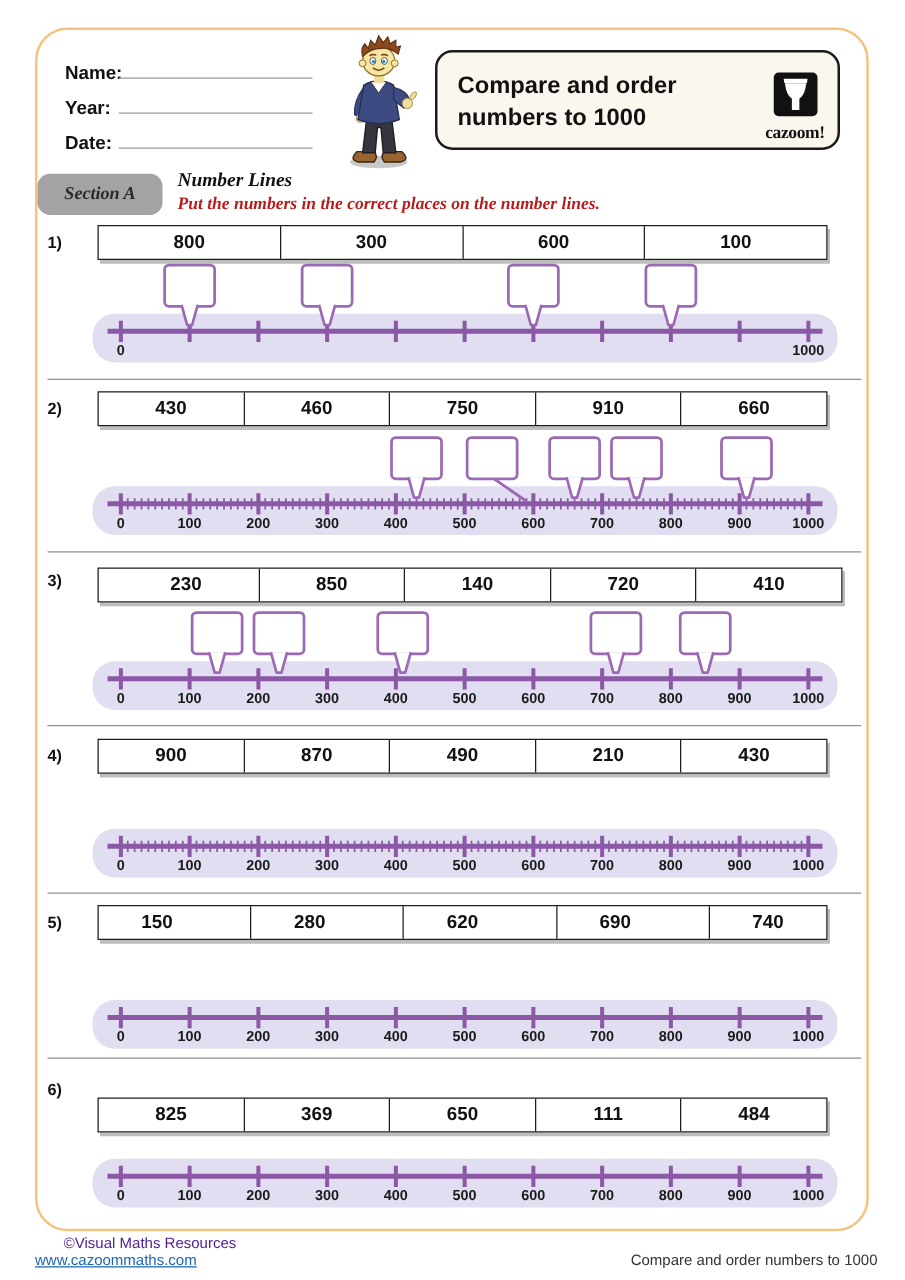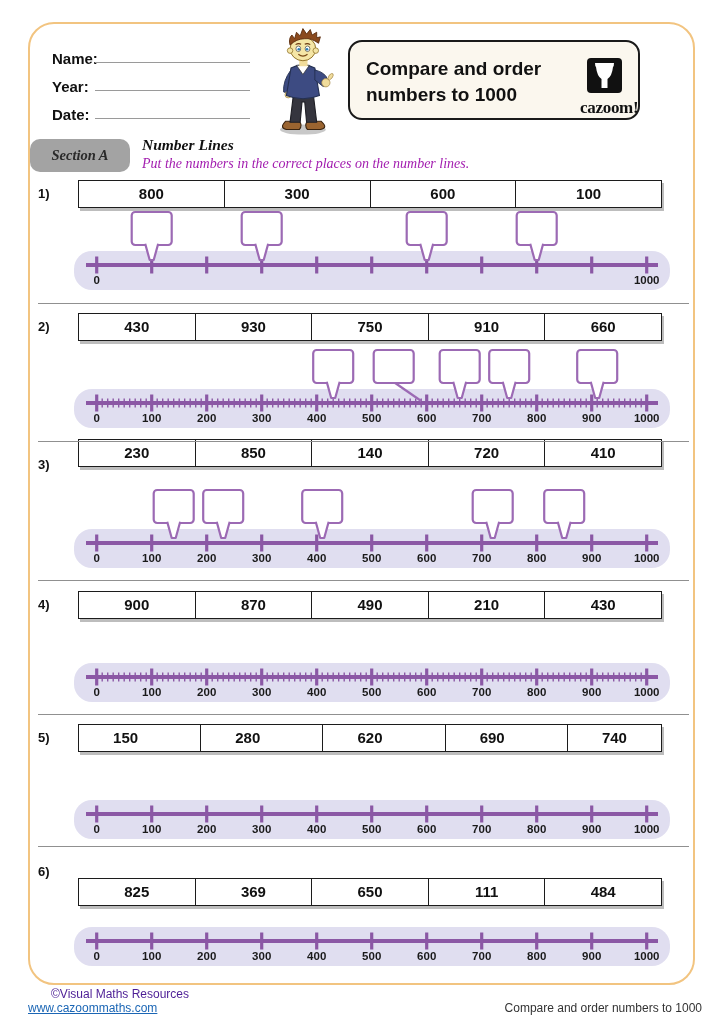--- a/index.html
+++ b/index.html
@@ -4,34 +4,34 @@
 <style>
   html,body{margin:0;padding:0;background:#ffffff;}
   .page{position:relative;width:724px;height:1024px;background:#fff;overflow:hidden;
         font-family:"Liberation Sans",sans-serif;color:#1a1a1a;}
   .frame{position:absolute;left:28px;top:22px;width:663px;height:959px;
          border:2.5px solid #f2c480;border-radius:26px;}
   
   .field-label{position:absolute;left:40px;font-weight:bold;font-size:15px;color:#111;margin-left:12px;}
   .field-line{position:absolute;left:95px;width:155px;border-bottom:1.6px solid #9a9a9a;height:0;}
   
-  .title-box{position:absolute;left:348px;top:40px;width:292px;height:80px;background:#fbf7ee;
+  .title-box{position:absolute;left:348px;top:40px;width:324px;height:80px;background:#fbf7ee;
              border:2.4px solid #1a1a1a;border-radius:14px;box-sizing:border-box;}
   .title-text{position:absolute;left:16px;top:14px;font-weight:bold;font-size:19px;line-height:26px;color:#111;}
   .logo-block{position:absolute;right:10px;top:16px;width:48px;text-align:center;}
   .logo-mark{display:inline-block;width:35px;height:35px;background:#111;border-radius:4px;}
-  .logo-text{font-family:"Liberation Serif",serif;font-weight:bold;font-size:17px;color:#111;margin-top:1px;letter-spacing:-0.3px;}
+  .logo-text{font-family:"Liberation Serif",serif;font-weight:bold;font-size:14px;color:#111;margin-top:1px;letter-spacing:-0.3px;}
   
   .section-badge{position:absolute;left:30px;top:139px;width:100px;height:33px;background:#a3a3a3;
                  border-radius:10px;text-align:center;line-height:33px;
                  font-family:"Liberation Serif",serif;font-style:italic;font-weight:bold;font-size:14.5px;color:#2a2a2a;}
   .section-heading{position:absolute;left:142px;top:136px;font-family:"Liberation Serif",serif;
                    font-style:italic;font-weight:bold;font-size:15.5px;color:#111;}
   .section-instruction{position:absolute;left:142px;top:156px;font-family:"Liberation Serif",serif;
-                   font-style:italic;font-size:14px;color:#a21caf;}
+                   font-style:italic;font-size:14px;color:#b91c1c;font-weight:bold;}
   
   .pnum{position:absolute;left:38px;width:32px;font-weight:bold;font-size:13px;color:#111;}
   .numrow{position:absolute;left:78px;width:582px;height:26px;display:flex;
           border:1.6px solid #1c1c1c;background:#fff;box-shadow:2px 3px 0 #bdbdbd;box-sizing:content-box;}
   .numcell{flex:1;text-align:center;line-height:26px;font-weight:bold;font-size:15px;color:#111;
            border-left:1.6px solid #1c1c1c;}
   .numcell:first-child{border-left:none;}
   .sep{position:absolute;left:38px;width:651px;border-top:1px solid #909090;height:0;}
   .nl-svg{position:absolute;}
   .nl-svg text{font-family:"Liberation Sans",sans-serif;font-weight:bold;font-size:11.5px;fill:#1a1a1a;}
@@ -132,21 +132,21 @@
         <rect x="169.7" y="7" width="40" height="33" rx="3.5" fill="#fff" stroke="#9c6ab4" stroke-width="2.2"></rect>
         <path d="M 183.2 38.8 L 187.7 55 L 191.7 55 L 196.2 38.8" fill="#fff" stroke="#9c6ab4" stroke-width="2.2" stroke-linejoin="round"></path>
         <rect x="334.7" y="7" width="40" height="33" rx="3.5" fill="#fff" stroke="#9c6ab4" stroke-width="2.2"></rect>
         <path d="M 348.2 38.8 L 352.7 55 L 356.7 55 L 361.2 38.8" fill="#fff" stroke="#9c6ab4" stroke-width="2.2" stroke-linejoin="round"></path>
         <rect x="444.70000000000005" y="7" width="40" height="33" rx="3.5" fill="#fff" stroke="#9c6ab4" stroke-width="2.2"></rect>
         <path d="M 458.20000000000005 38.8 L 462.70000000000005 55 L 466.70000000000005 55 L 471.20000000000005 38.8" fill="#fff" stroke="#9c6ab4" stroke-width="2.2" stroke-linejoin="round"></path>
       </svg>
       <div class="pnum" style="top: 319px;">2)</div>
       <div class="numrow" style="top: 313px;">
         <div class="numcell">430</div>
-        <div class="numcell">930</div>
+        <div class="numcell">460</div>
         <div class="numcell">750</div>
         <div class="numcell">910</div>
         <div class="numcell">660</div>
       </div>
       <svg width="600" height="92" viewBox="0 0 600 92" class="nl-svg" style="left: 72px; top: 343px; position: absolute;">
         <rect x="2" y="46" width="596" height="39" rx="18" fill="#e0def0"></rect>
         <line x1="14" y1="60" x2="586" y2="60" stroke="#8b58a5" stroke-width="4"></line>
         <g>
           <line x1="30.2" x2="30.2" y1="55.5" y2="64.5" stroke="#8b58a5" stroke-width="1.4"></line>
           <line x1="35.7" x2="35.7" y1="55.5" y2="64.5" stroke="#8b58a5" stroke-width="1.4"></line>
@@ -268,21 +268,21 @@
         <line x1="321.7" y1="39" x2="349.2" y2="58" stroke="#9c6ab4" stroke-width="2.2"></line>
         <rect x="301.7" y="7" width="40" height="33" rx="3.5" fill="#fff" stroke="#9c6ab4" stroke-width="2.2"></rect>
         <rect x="367.70000000000005" y="7" width="40" height="33" rx="3.5" fill="#fff" stroke="#9c6ab4" stroke-width="2.2"></rect>
         <path d="M 381.20000000000005 38.8 L 385.70000000000005 55 L 389.70000000000005 55 L 394.20000000000005 38.8" fill="#fff" stroke="#9c6ab4" stroke-width="2.2" stroke-linejoin="round"></path>
         <rect x="417.20000000000005" y="7" width="40" height="33" rx="3.5" fill="#fff" stroke="#9c6ab4" stroke-width="2.2"></rect>
         <path d="M 430.70000000000005 38.8 L 435.20000000000005 55 L 439.20000000000005 55 L 443.70000000000005 38.8" fill="#fff" stroke="#9c6ab4" stroke-width="2.2" stroke-linejoin="round"></path>
         <rect x="505.20000000000005" y="7" width="40" height="33" rx="3.5" fill="#fff" stroke="#9c6ab4" stroke-width="2.2"></rect>
         <path d="M 518.7 38.8 L 523.2 55 L 527.2 55 L 531.7 38.8" fill="#fff" stroke="#9c6ab4" stroke-width="2.2" stroke-linejoin="round"></path>
       </svg>
       <div class="pnum" style="top: 457px;">3)</div>
-      <div class="numrow" style="top: 439px;">
+      <div class="numrow" style="top: 454px; padding-left: 12px;">
         <div class="numcell">230</div>
         <div class="numcell">850</div>
         <div class="numcell">140</div>
         <div class="numcell">720</div>
         <div class="numcell">410</div>
       </div>
       <svg width="600" height="92" viewBox="0 0 600 92" class="nl-svg" style="left: 72px; top: 483px; position: absolute;">
         <rect x="2" y="46" width="596" height="39" rx="18" fill="#e0def0"></rect>
         <line x1="14" y1="60" x2="586" y2="60" stroke="#8b58a5" stroke-width="4"></line>
         <g>

